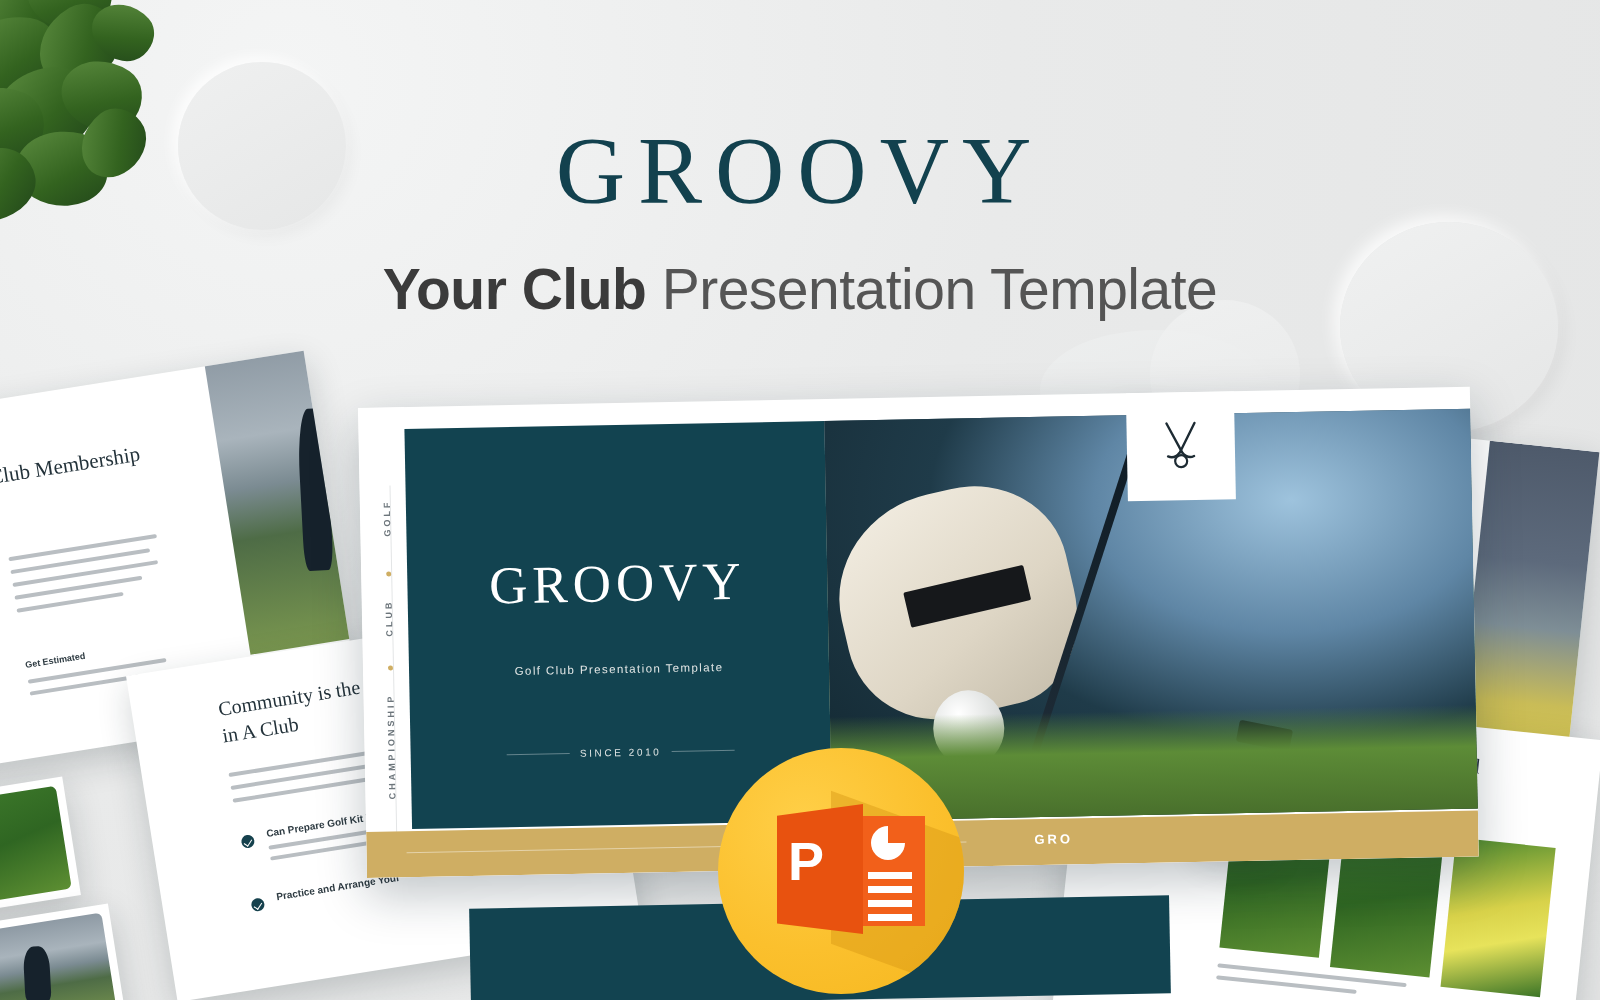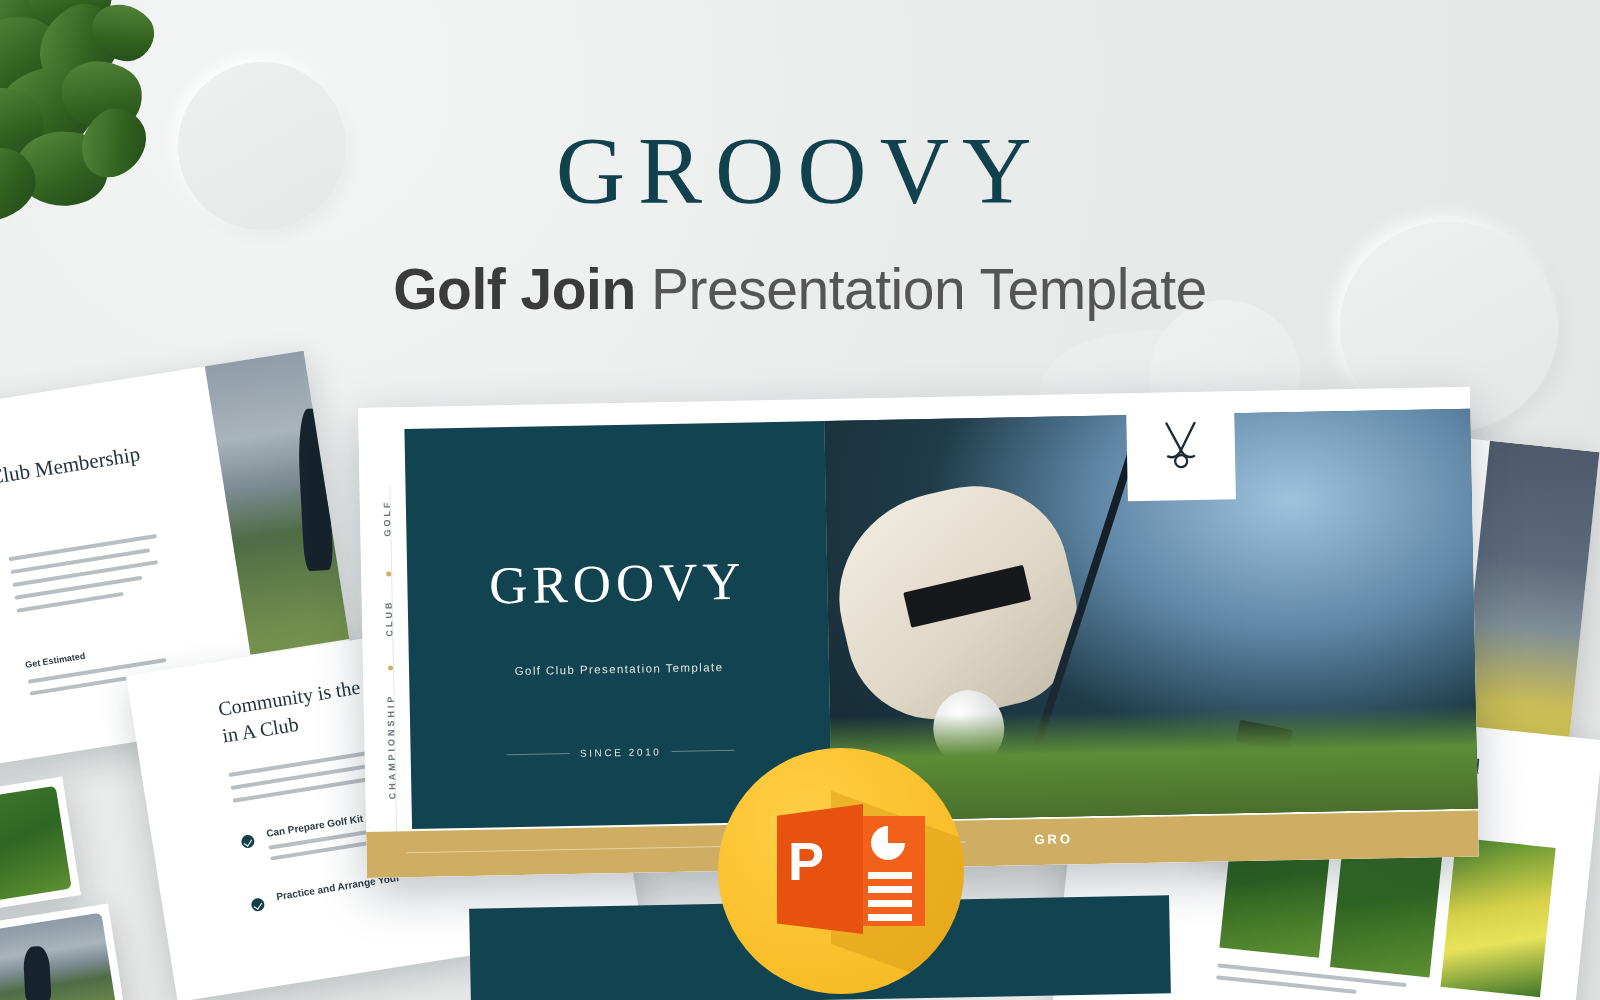--- a/index.html
+++ b/index.html
@@ -166,21 +166,21 @@
   <div class="leaf" style="left:92px;  top:96px;  width:80px;  height:70px;  transform:rotate(34deg);"></div>
   <div class="leaf" style="left:-14px; top:122px; width:88px;  height:76px;  transform:rotate(22deg);"></div>
   <div class="leaf" style="left:46px;  top:166px; width:92px;  height:76px;  transform:rotate(14deg);"></div>
   <div class="leaf" style="left:-20px; top:186px; width:86px;  height:70px;  transform:rotate(-12deg);"></div>
   <div class="leaf" style="left:108px; top:148px; width:70px;  height:62px;  transform:rotate(-38deg);"></div>
   <div class="leaf" style="left:122px; top:40px;  width:62px;  height:56px;  transform:rotate(48deg);"></div>
 </div>
 
 <div class="brand">GROOVY</div>
 <div class="tagline">
-  <b>Golf Join</b><span class="light"> Presentation Template</span>
+  <b>Your Club</b><span class="light"> Presentation Template</span>
 </div>
 
 <div class="deck">
 
   <div class="slide" style="left:-210px; top:432px; width:520px; height:360px; transform:rotate(-9deg); transform-origin:left top;">
     <div class="mini-title" style="position:absolute; left:26px; top:62px; width:330px; font-size:21px; line-height:1.35;">The Green Groovy Club Membership Family</div>
 
     <div style="position:absolute; left:196px; top:158px; width:150px;">
       <div class="txtline" style="width:100%; margin-bottom:9px;"></div>
       <div class="txtline" style="width:94%; margin-bottom:9px;"></div>

